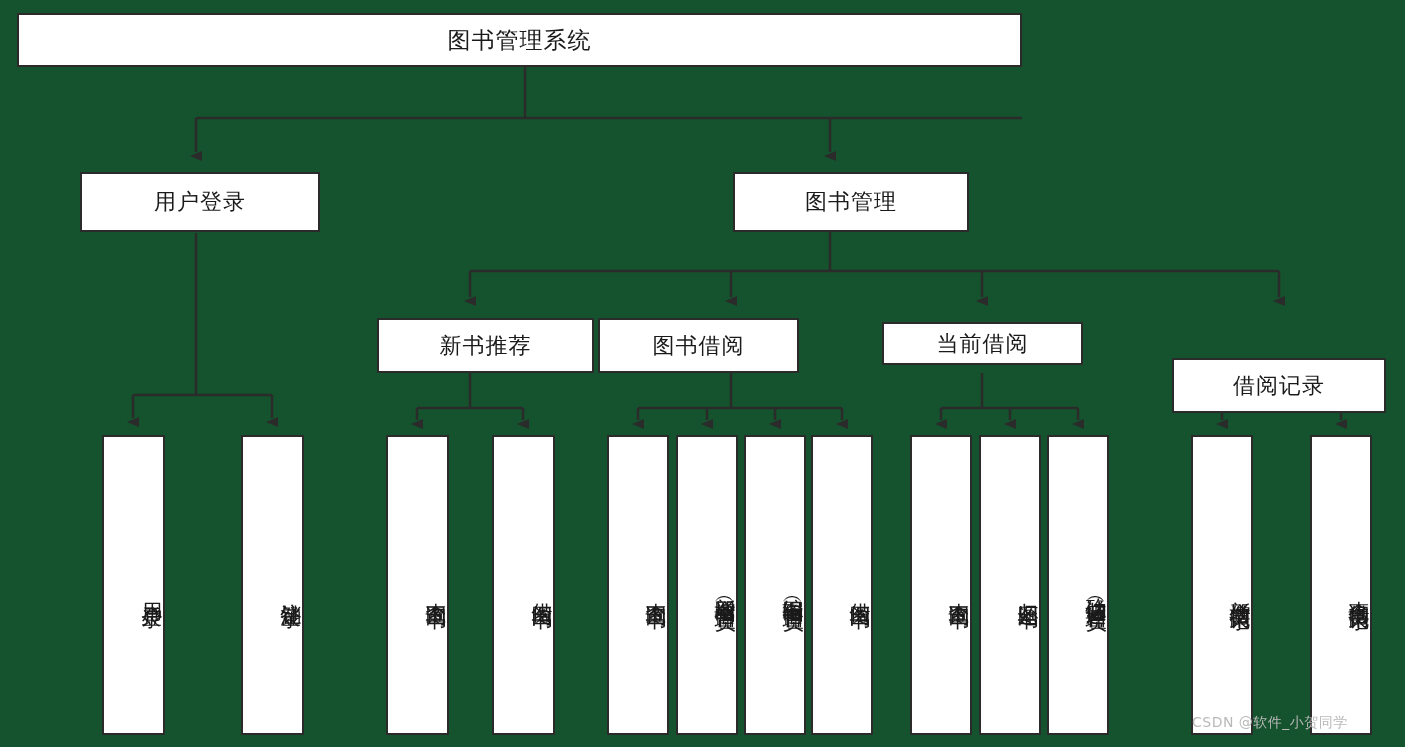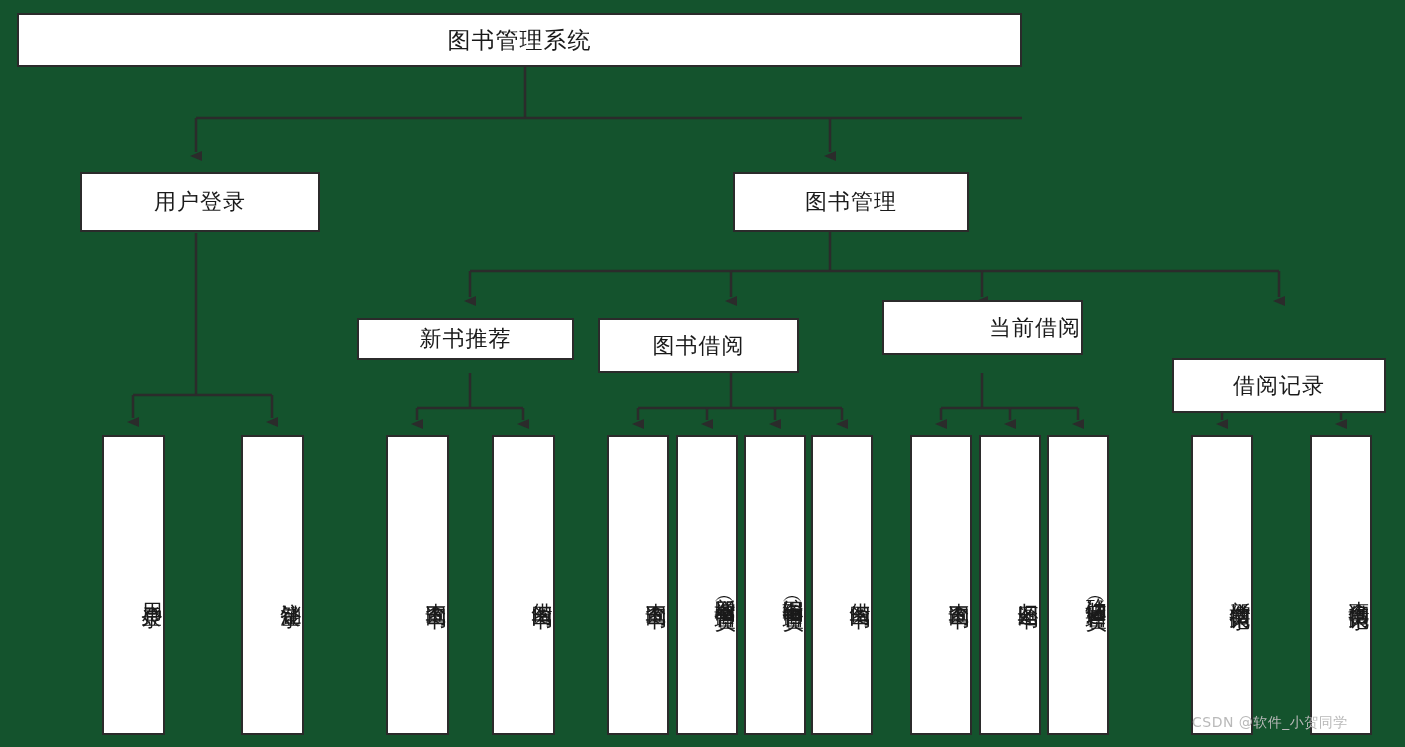--- a/index.html
+++ b/index.html
@@ -127,29 +127,29 @@
   </div>
 
   <div class="node horiz" style="left:80px; top:172px; width:240px; height:60px;">
     <span>用户登录</span>
   </div>
 
   <div class="node horiz" style="left:712px; top:172px; width:236px; height:60px;margin-left:21px;">
     <span>图书管理</span>
   </div>
 
-  <div class="node horiz" style="left:357px; top:318px; width:217px; height:42px;">
+  <div class="node horiz" style="left:377px; top:318px; width:217px; height:55px;">
     <span>新书推荐</span>
   </div>
 
   <div class="node horiz" style="left:598px; top:318px; width:201px; height:55px;">
     <span>图书借阅</span>
   </div>
 
-  <div class="node horiz" style="left:882px; top:300px; width:201px; height:55px;justify-content:flex-end;">
+  <div class="node horiz" style="left:882px; top:322px; width:201px; height:43px;">
     <span>当前借阅</span>
   </div>
 
   <div class="node horiz" style="left:1172px; top:318px; width:214px; height:55px;margin-top:40px;">
     <span>借阅记录</span>
   </div>
 
   <div class="node vert" style="left:102px; top:435px; width:63px; height:300px;">
     <span class="vtext">用户登录</span>
   </div>

